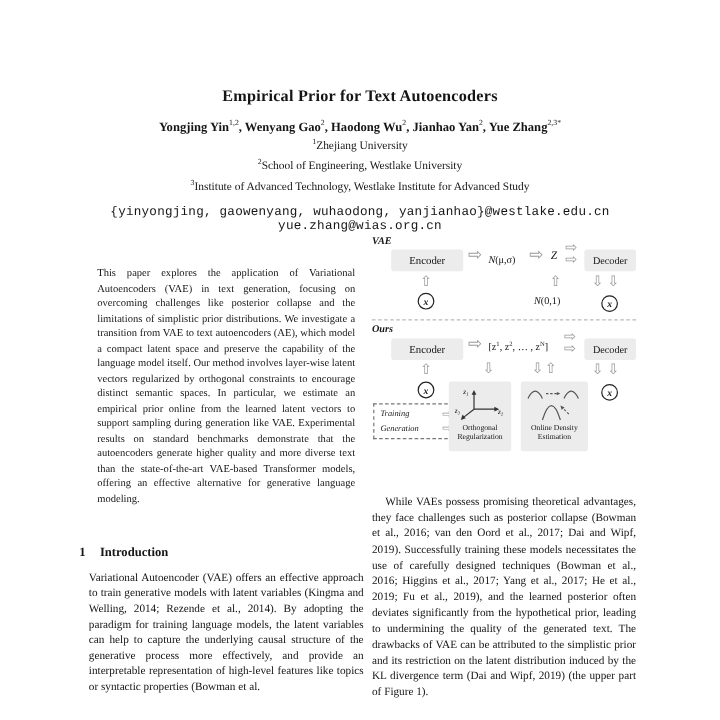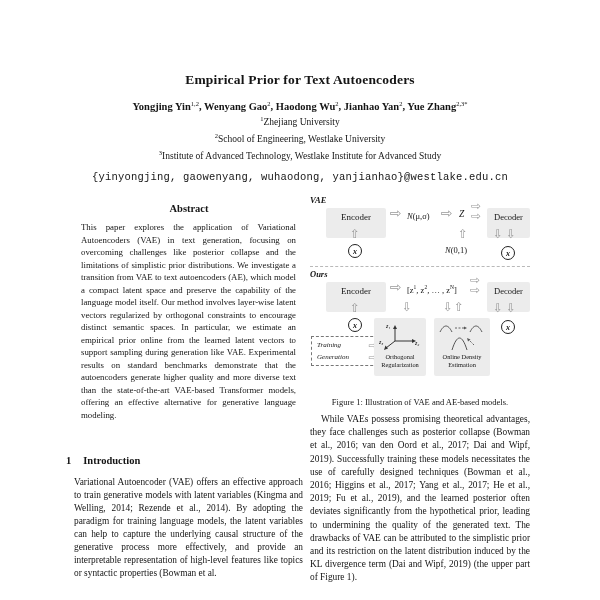--- a/index.html
+++ b/index.html
@@ -25,21 +25,21 @@
   .sec-h { position:absolute; left:66px; top:455px; font-size:10.5px; font-weight:bold; }
   .sec-h .num { margin-right:12px; }
   .intro-b { position:absolute; left:74px; top:476px; width:229px; font-size:9.35px; line-height:13px; text-align:justify; }
   .fig-cap { position:absolute; left:306px; top:397px; width:228px; text-align:center; font-size:8.5px; }
   .right-p { position:absolute; left:310px; top:413px; width:220px; font-size:9.35px; line-height:13.2px; text-align:justify; text-indent:11px; }
   
   .fig { position:absolute; left:310px; top:194px; width:220px; height:192px; }
   .fig .abs { position:absolute; }
   .fig-lbl { font-style:italic; font-weight:bold; font-size:8.5px; }
   .gbox { background:#ececec; border-radius:2px; text-align:center; font-size:9px; }
-  .enc-dec { height:30px; line-height:18px; }
+  .enc-dec { height:18px; line-height:18px; }
   .arrow { font-family:"DejaVu Sans", sans-serif; color:#999; }
   .ar-h { font-size:14px; line-height:14px; }
   .ar-v { font-size:12px; line-height:12px; }
   .dblh { display:flex; flex-direction:column; gap:0px; }
   .dblh .arrow { font-size:12px; line-height:10px; }
   .dblv { letter-spacing:3px; }
   .mathit { font-style:italic; }
   .mtxt { font-size:8.5px; }
   .latent { font-size:8.5px; white-space:nowrap; }
   .latent sup { font-size:5.5px; }
@@ -67,23 +67,23 @@
 
   <div class="hdr">
     <div class="title">Empirical Prior for Text Autoencoders</div>
     <div class="authors">
       <span><span>Yongjing Yin</span><sup>1,2</sup><span>, </span></span><span><span>Wenyang Gao</span><sup>2</sup><span>, </span></span><span><span>Haodong Wu</span><sup>2</sup><span>, </span></span><span><span>Jianhao Yan</span><sup>2</sup><span>, </span></span><span><span>Yue Zhang</span><sup>2,3*</sup><span></span></span>
     </div>
     <div class="affil"><sup>1</sup><span>Zhejiang University</span></div>
     <div class="affil"><sup>2</sup><span>School of Engineering, Westlake University</span></div>
     <div class="affil"><sup>3</sup><span>Institute of Advanced Technology, Westlake Institute for Advanced Study</span></div>
     <div class="email first">{yinyongjing, gaowenyang, wuhaodong, yanjianhao}@westlake.edu.cn</div>
+    <div class="email">yue.zhang@wias.org.cn</div>
   </div>
 
-  <div class="abs-h">Abstract</div>
   <div class="abs-b">This paper explores the application of Variational Autoencoders (VAE) in text generation, focusing on overcoming challenges like posterior collapse and the limitations of simplistic prior distributions. We investigate a transition from VAE to text autoencoders (AE), which model a compact latent space and preserve the capability of the language model itself. Our method involves layer-wise latent vectors regularized by orthogonal constraints to encourage distinct semantic spaces. In particular, we estimate an empirical prior online from the learned latent vectors to support sampling during generation like VAE. Experimental results on standard benchmarks demonstrate that the autoencoders generate higher quality and more diverse text than the state-of-the-art VAE-based Transformer models, offering an effective alternative for generative language modeling.</div>
   <div class="sec-h">
     <span class="num">1</span><span>Introduction</span>
   </div>
   <div class="intro-b">Variational Autoencoder (VAE) offers an effective approach to train generative models with latent variables (Kingma and Welling, 2014; Rezende et al., 2014). By adopting the paradigm for training language models, the latent variables can help to capture the underlying causal structure of the generative process more effectively, and provide an interpretable representation of high-level features like topics or syntactic properties (Bowman et al.</div>
 
   <div class="fig">
 
     <span class="abs fig-lbl" style="left:0;top:1px;">VAE</span>
     <div class="abs gbox enc-dec" style="left:16px;top:14px;width:60px;">Encoder</div>
@@ -160,17 +160,16 @@
         <line x1="36" y1="24" x2="30" y2="18" stroke="#555" stroke-width="0.9" stroke-dasharray="2,1.5"></line>
         <polygon points="29,17 30,20.5 32.5,18.5" fill="#555"></polygon>
       </svg>
       <div class="cap">
         <div>Online Density</div>
         <div>Estimation</div>
       </div>
     </div>
   </div>
 
-  <div class="fig-cap">Figure 1: Illustration of VAE and AE-based models.</div>
 
   <div class="right-p">While VAEs possess promising theoretical advantages, they face challenges such as posterior collapse (Bowman et al., 2016; van den Oord et al., 2017; Dai and Wipf, 2019). Successfully training these models necessitates the use of carefully designed techniques (Bowman et al., 2016; Higgins et al., 2017; Yang et al., 2017; He et al., 2019; Fu et al., 2019), and the learned posterior often deviates significantly from the hypothetical prior, leading to undermining the quality of the generated text. The drawbacks of VAE can be attributed to the simplistic prior and its restriction on the latent distribution induced by the KL divergence term (Dai and Wipf, 2019) (the upper part of Figure 1).</div>
 
 </div>
 
 </body></html>

